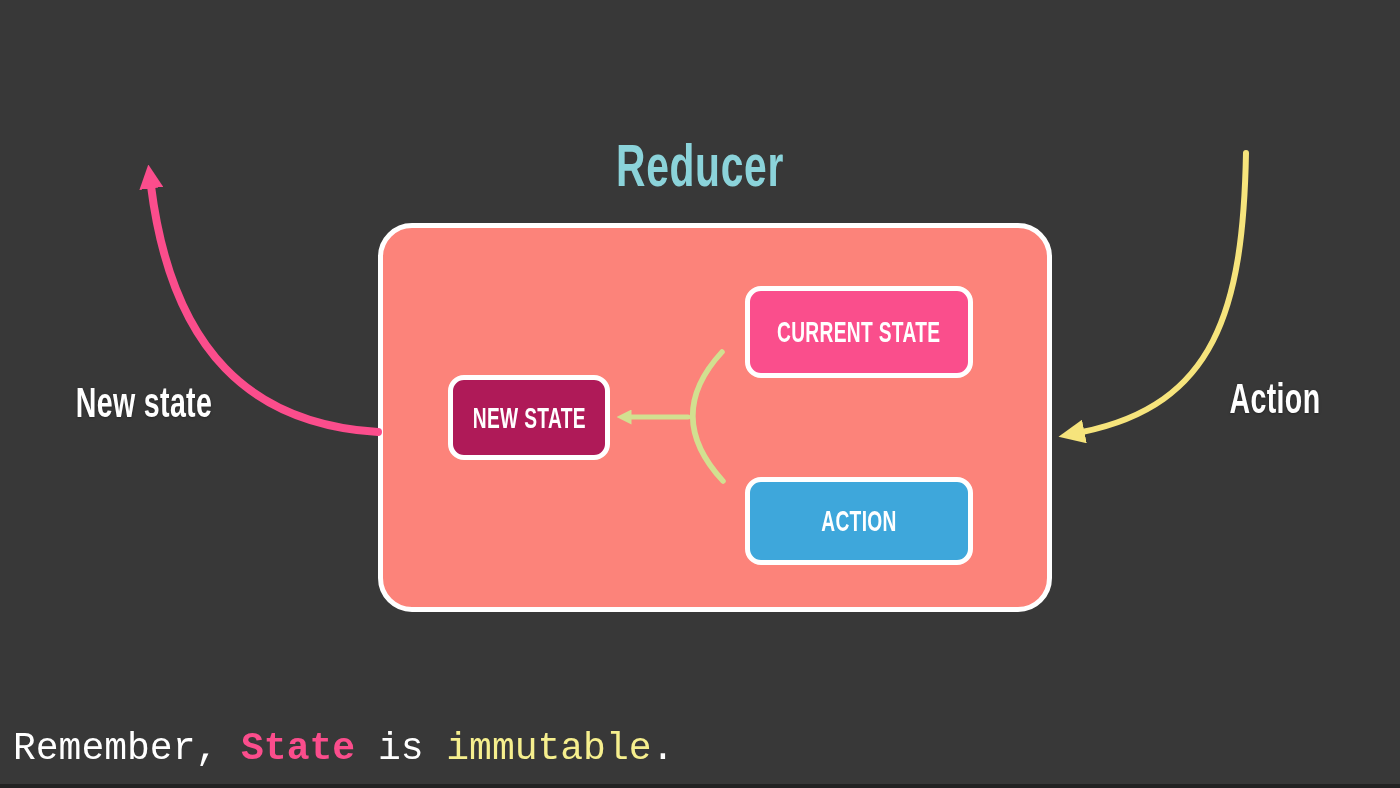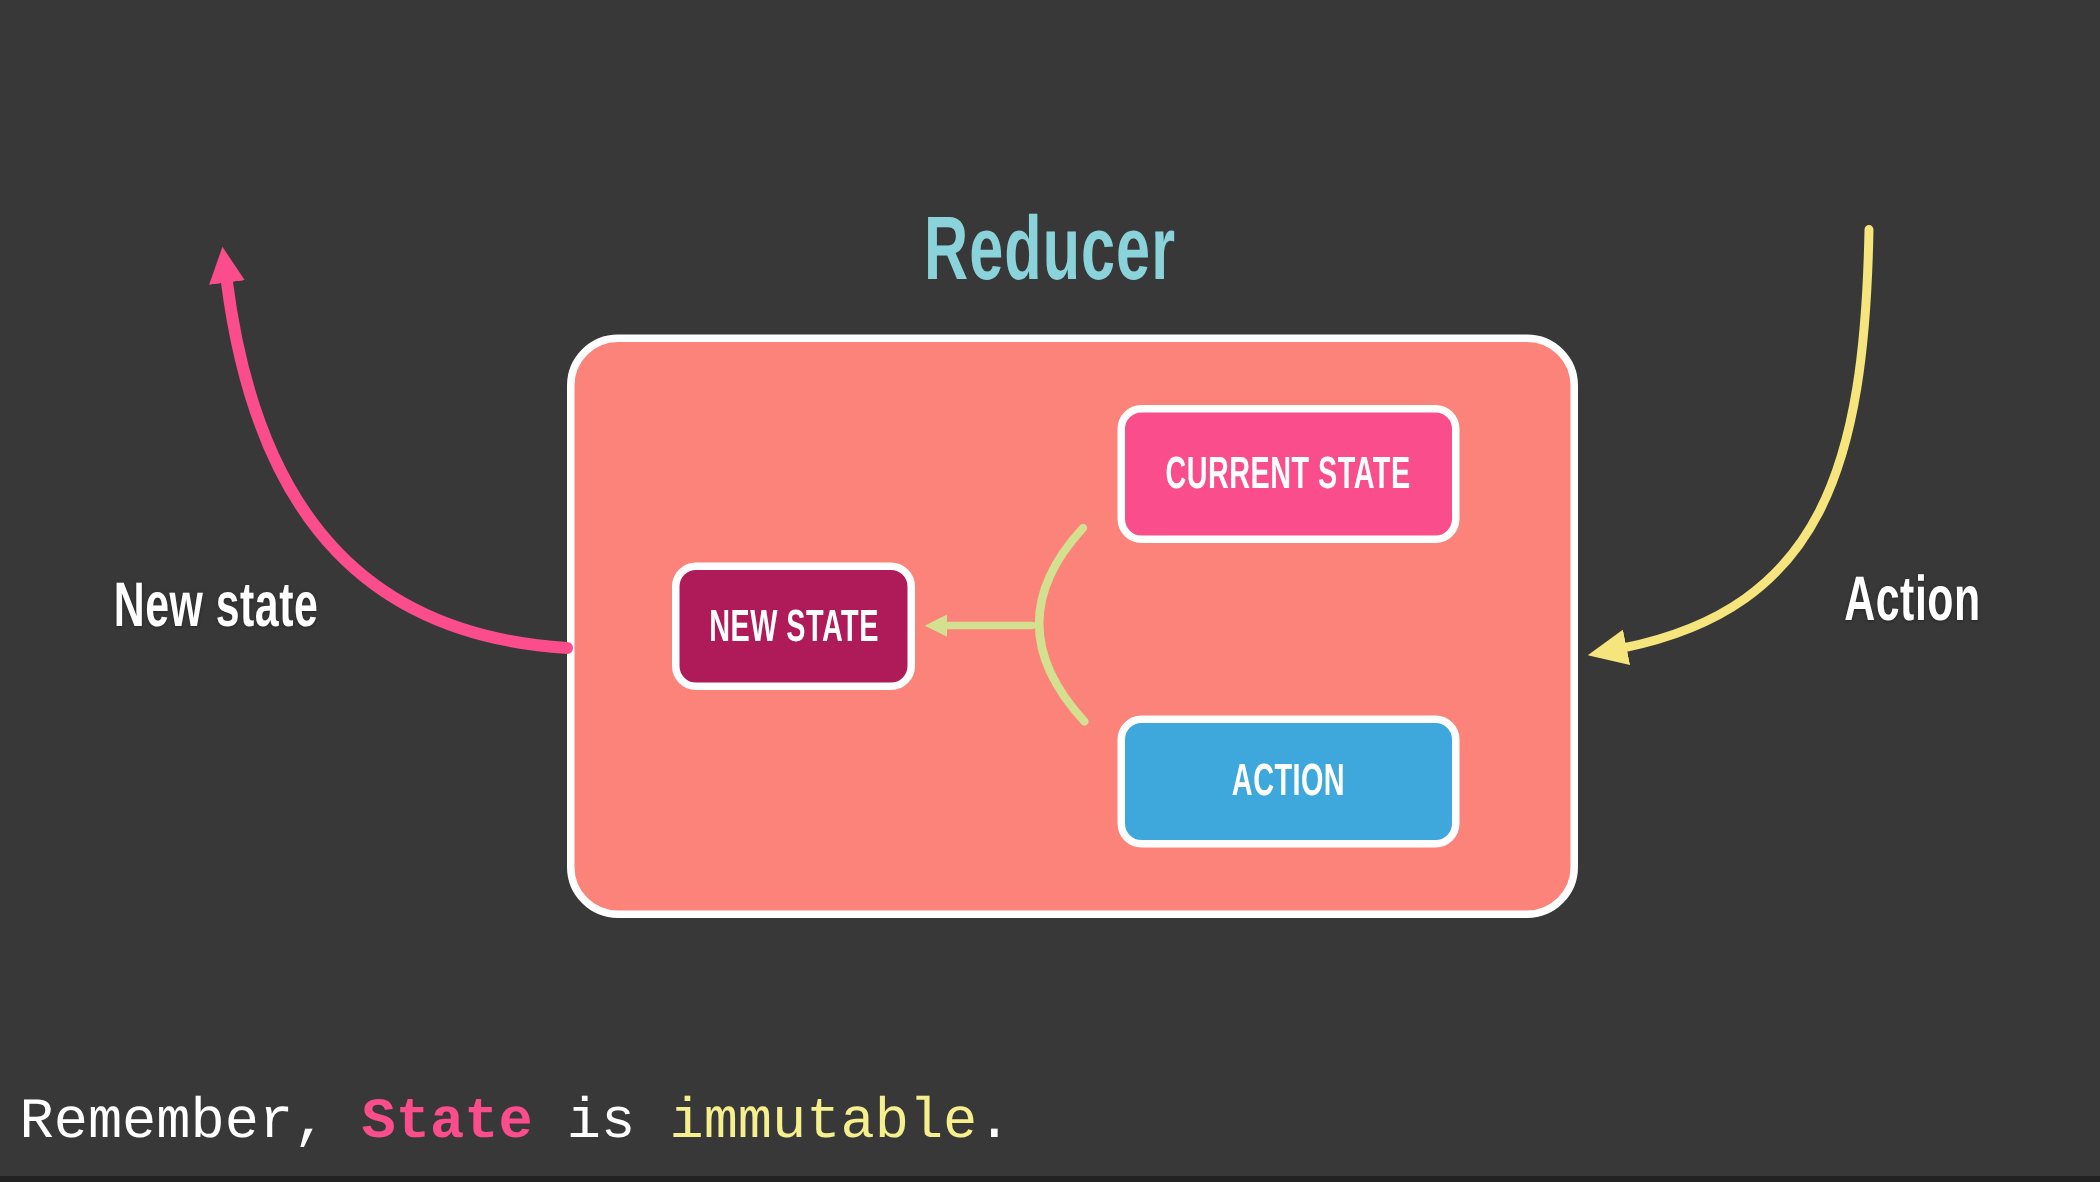--- a/index.html
+++ b/index.html
@@ -77,21 +77,21 @@
   }
   .inner-box .box-label{
     display:inline-block;
     font-size:30px;font-weight:bold;line-height:1;
     color:var(--white-text);
     letter-spacing:0.5px;
     transform:scaleX(0.64);
     transform-origin:50% 50%;
     white-space:nowrap;
   }
-  .current-state-box{left:745px;top:270px;width:228px;height:92px;background:var(--current-state-fill);}
+  .current-state-box{left:745px;top:286px;width:228px;height:92px;background:var(--current-state-fill);}
   .new-state-box{left:448px;top:375px;width:162px;height:85px;background:var(--new-state-fill);}
   .action-box{left:745px;top:477px;width:228px;height:88px;background:var(--action-fill);}
 
   .footer{
     position:absolute;left:13px;top:726px;
     font-size:38px;line-height:1.2;
     color:var(--white-text);
     white-space:nowrap;
     z-index:2;
     font-family:Liberation Mono, monospace;

